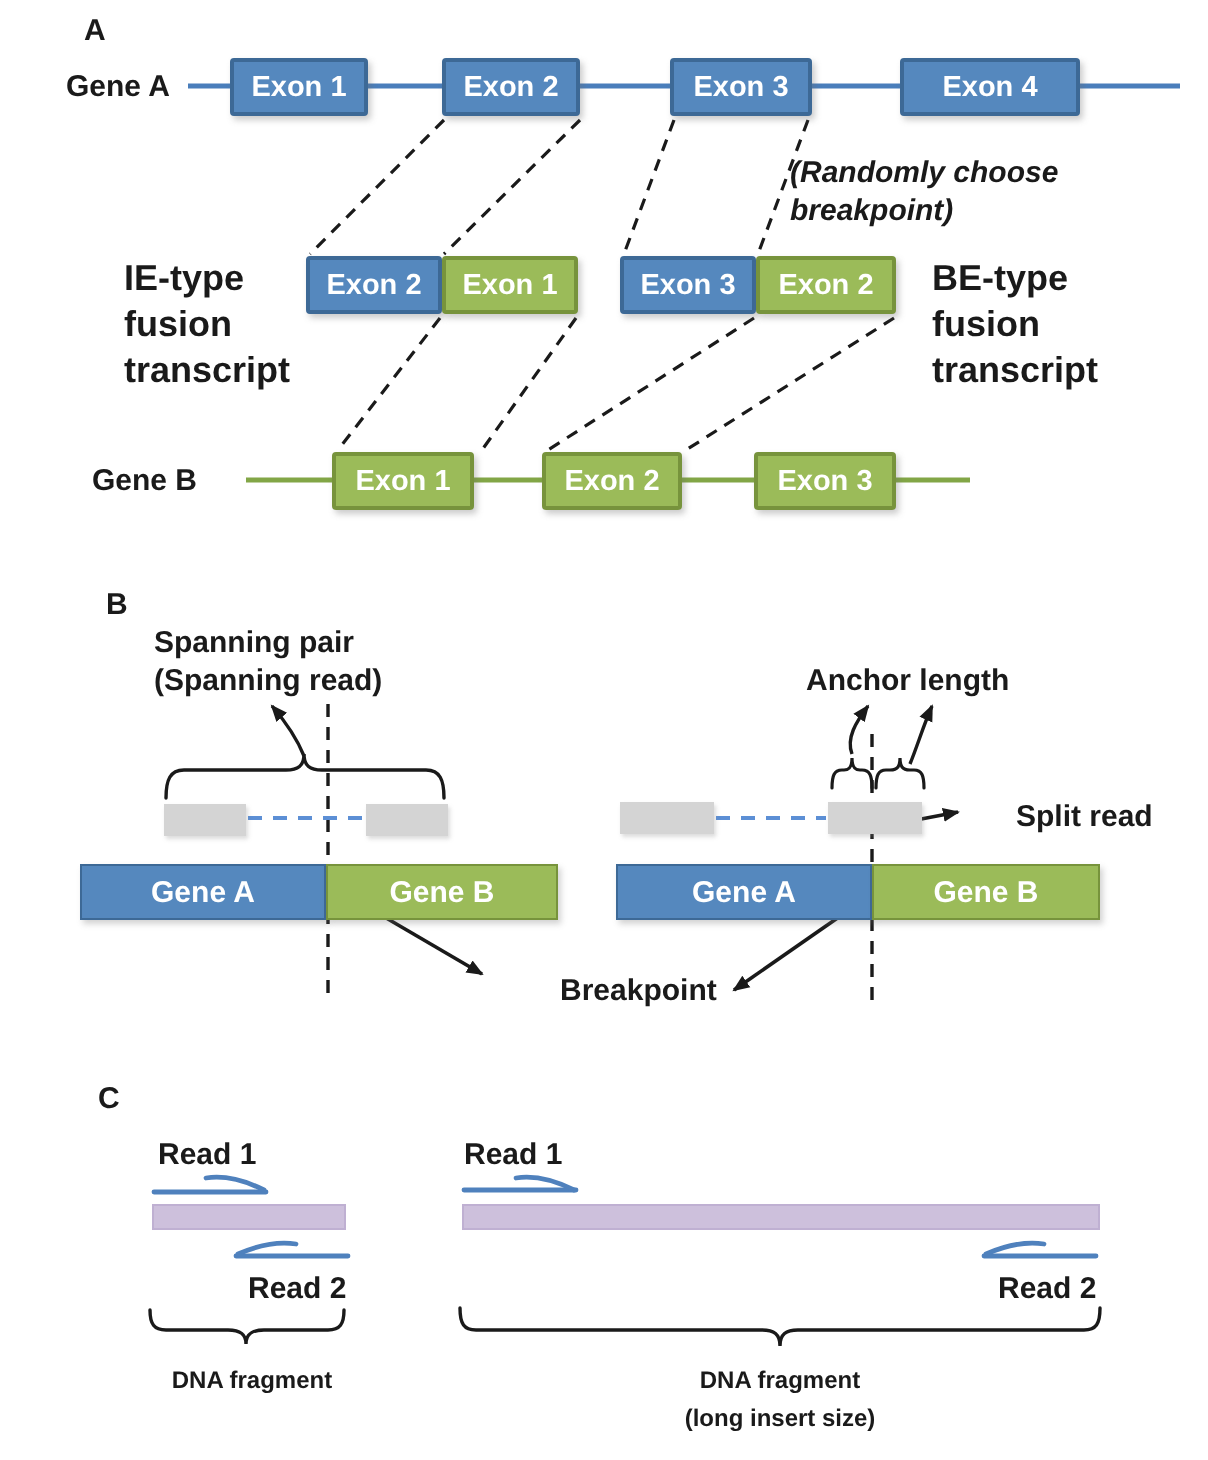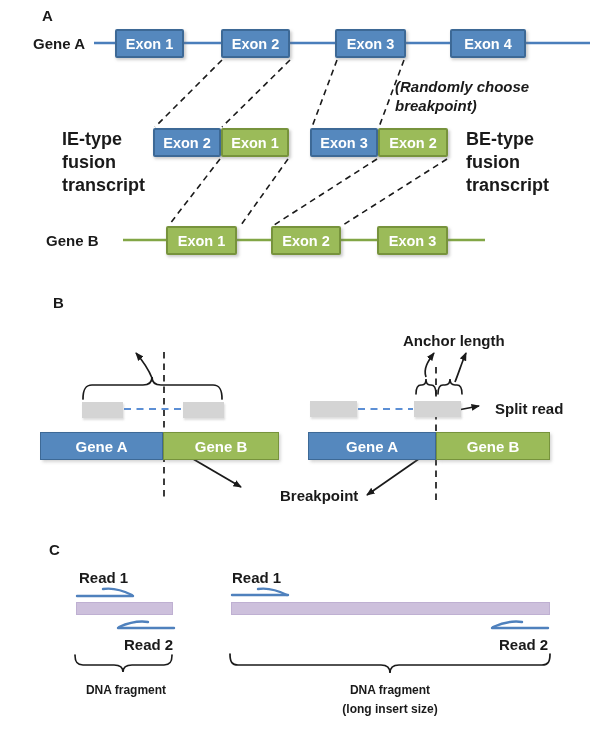--- a/index.html
+++ b/index.html
@@ -94,21 +94,21 @@
     <path d="M75,655 C75,662 77,665 83,665 L114,665 C120,665 123,667 123,672 C123,667 126,665 132,665 L164,665 C170,665 172,662 172,655" stroke="#1a1a1a" stroke-width="1.7" fill="none" stroke-linecap="round"></path>
     <path d="M230,654 C230,662 232,665 238,665 L381,665 C387,665 390,667 390,673 C390,667 393,665 399,665 L542,665 C548,665 550,662 550,654" stroke="#1a1a1a" stroke-width="1.7" fill="none" stroke-linecap="round"></path>
   </svg>
 
   <div class="lbl panel-letter" style="left:42px;top:6px;">A</div>
   <div class="lbl" style="left:33px;top:34px;">Gene A</div>
 
   <div class="exon blue" style="left:115px;top:29px;width:69px;">Exon 1</div>
   <div class="exon blue" style="left:221px;top:29px;width:69px;">Exon 2</div>
   <div class="exon blue" style="left:335px;top:29px;width:71px;">Exon 3</div>
-  <div class="exon blue" style="left:450px;top:29px;width:76px;">Exon 4</div>
+  <div class="exon blue" style="left:450px;top:29px;width:90px;">Exon 4</div>
 
   <div class="lbl" style="left:395px;top:77px;font-style:italic;">
     <div>(Randomly choose</div>
     <div>breakpoint)</div>
   </div>
 
   <div class="mlabel" style="left:62px;top:128px;">
     <div>IE-type</div>
     <div>fusion</div>
     <div>transcript</div>
@@ -125,23 +125,25 @@
   <div class="exon green" style="left:378px;top:128px;width:70px;">Exon 2</div>
 
   <div class="lbl" style="left:46px;top:231px;">Gene B</div>
   <div class="exon green" style="left:166px;top:226px;width:71px;">Exon 1</div>
   <div class="exon green" style="left:271px;top:226px;width:70px;">Exon 2</div>
   <div class="exon green" style="left:377px;top:226px;width:71px;">Exon 3</div>
 
   <div class="lbl panel-letter" style="left:53px;top:293px;">B</div>
 
   <div class="lbl" style="left:77px;top:312px;">
+    <div>Spanning pair</div>
+    <div>(Spanning read)</div>
   </div>
   <div class="lbl" style="left:403px;top:331px;">Anchor length</div>
-  <div class="lbl" style="left:495px;top:399px;">Split read</div>
+  <div class="lbl" style="left:508px;top:399px;">Split read</div>
   <div class="lbl" style="left:280px;top:486px;">Breakpoint</div>
 
   <div class="grayread" style="left:82px;top:402px;width:41px;"></div>
   <div class="grayread" style="left:183px;top:402px;width:41px;"></div>
   <div class="grayread" style="left:310px;top:401px;width:47px;"></div>
   <div class="grayread" style="left:414px;top:401px;width:47px;"></div>
 
   <div class="genebar blue" style="left:40px;width:123px;">Gene A</div>
   <div class="genebar green" style="left:163px;width:116px;">Gene B</div>
   <div class="genebar blue" style="left:308px;width:128px;">Gene A</div>

